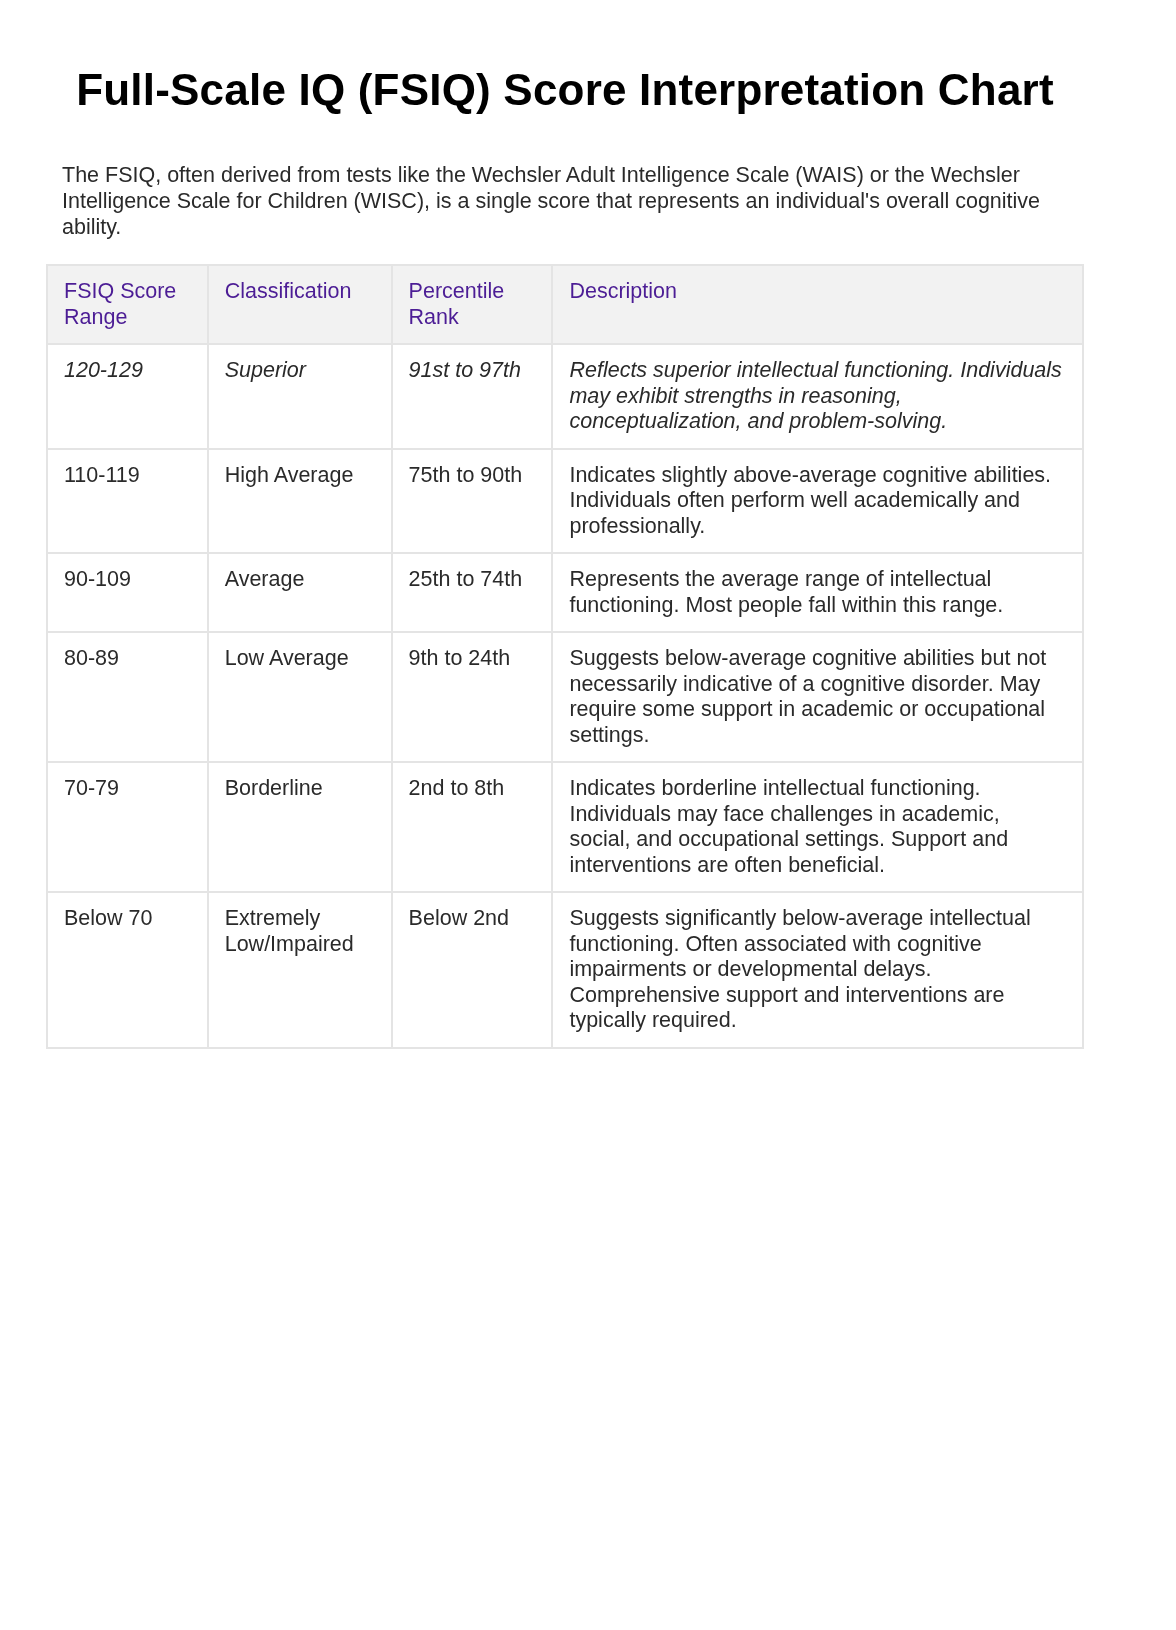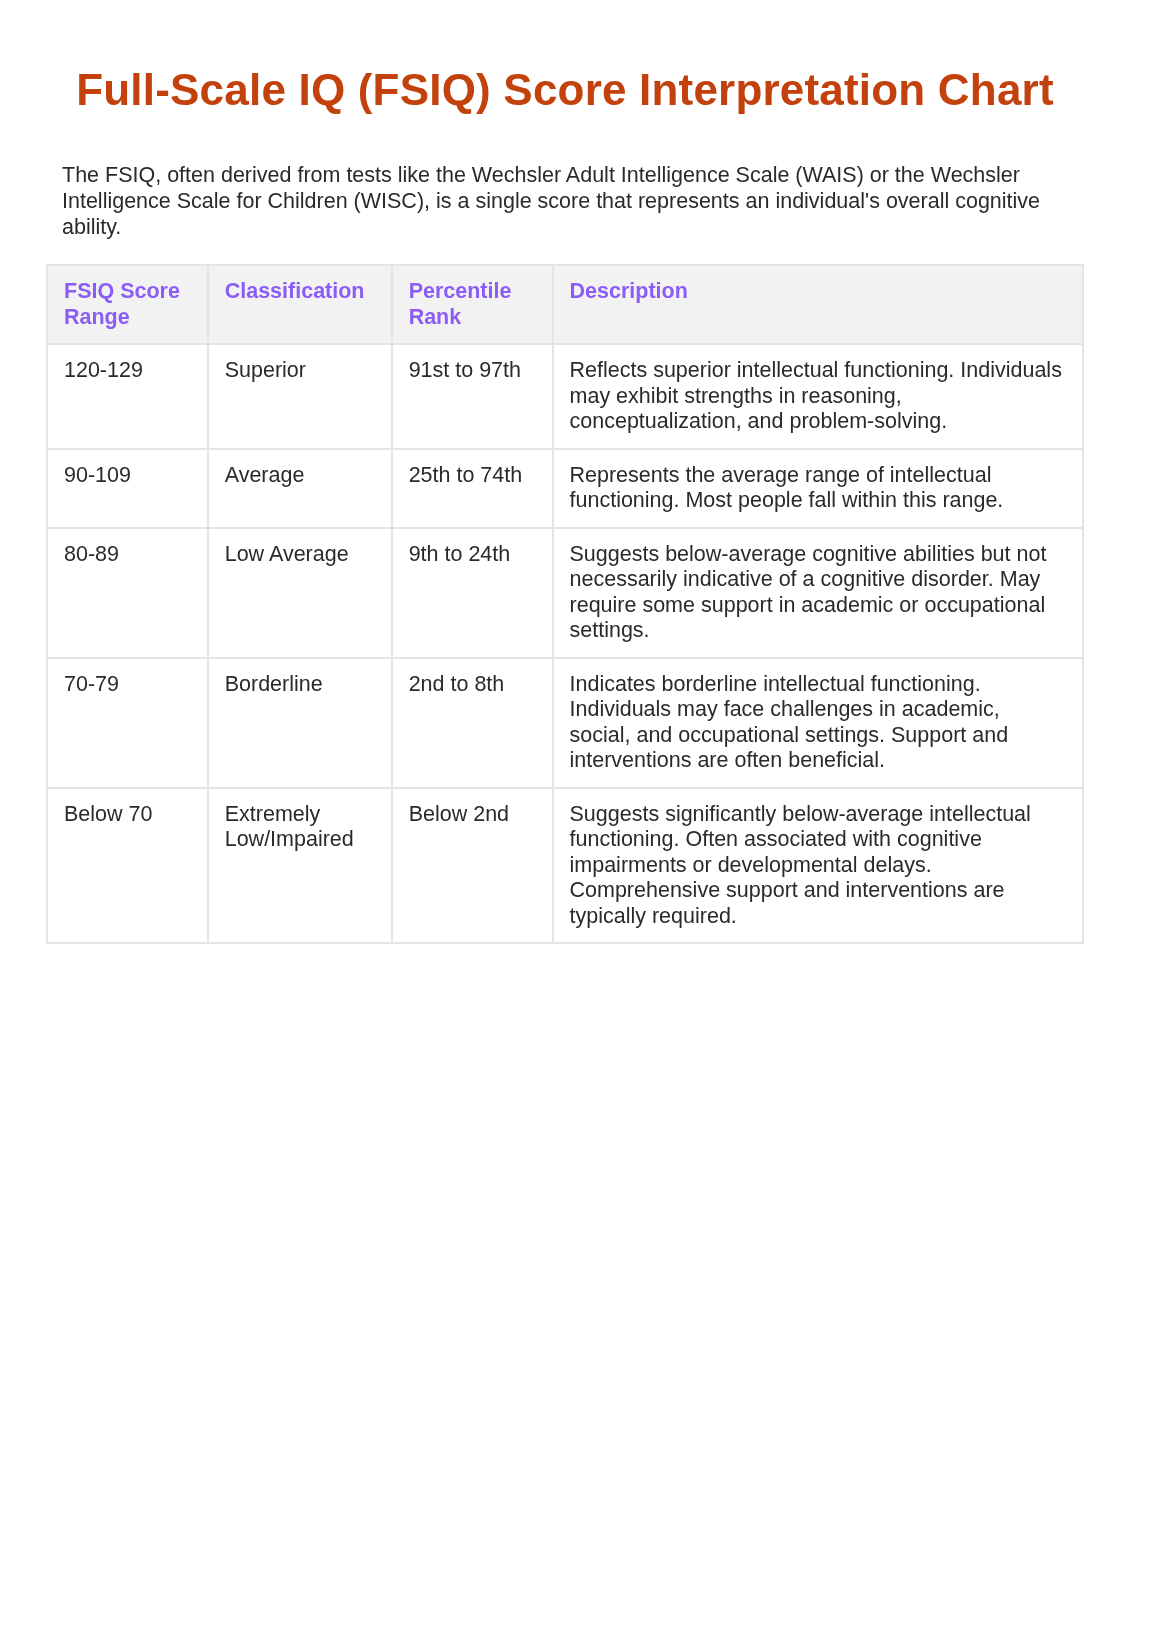--- a/index.html
+++ b/index.html
@@ -23,21 +23,21 @@
     }
     h1 {
       margin: 0;
       position: absolute;
       top: 62px;
       left: 0;
       width: 1038px;
       text-align: center;
       font-size: 44px;
       font-weight: bold;
-      color: #c2410c;
+      color: #000000;
       line-height: 56px;
       letter-spacing: 0.2px;
     }
     .intro {
       position: absolute;
       top: 146px;
       left: 0;
       width: 1038px;
       margin: 16px;
       font-size: 21.5px;
@@ -55,30 +55,30 @@
       color: #2a2a2a;
     }
     th, td {
       border: 2px solid #e4e4e4;
       text-align: left;
       vertical-align: top;
       padding: 13px 16px 13px 16px;
     }
     th {
       background: #f2f2f2;
-      font-weight: bold;
-      color: #8b5cf6;
+      font-weight: normal;
+      color: #4c1d95;
       height: 50px;
     }
     col.c1 { width: 161px; }
     col.c2 { width: 184px; }
     col.c3 { width: 161px; }
     col.c4 { width: 532px; }
     tr.r1 td { height: 99px; }
-    tr.r2 td { height: 74px; }
+    tr.r2 td { height: 74px; font-style: italic; }
     tr.r3 td { height: 75px; }
     tr.r4 td { height: 49px; }
     tr.r5 td { height: 99px; border-radius: 11px; }
     tr.r6 td { height: 99px; }
     tr.r7 td { height: 127px; }
   </style>
 </head>
 <body>
 
 <div class="page">
@@ -100,20 +100,26 @@
         <th>Description</th>
       </tr>
     </thead>
     <tbody>
       <tr class="r2">
         <td>120-129</td>
         <td>Superior</td>
         <td>91st to 97th</td>
         <td>Reflects superior intellectual functioning. Individuals may exhibit strengths in reasoning, conceptualization, and problem-solving.</td>
       </tr>
+      <tr class="r3">
+        <td>110-119</td>
+        <td>High Average</td>
+        <td>75th to 90th</td>
+        <td>Indicates slightly above-average cognitive abilities. Individuals often perform well academically and professionally.</td>
+      </tr>
       <tr class="r4">
         <td>90-109</td>
         <td>Average</td>
         <td>25th to 74th</td>
         <td>Represents the average range of intellectual functioning. Most people fall within this range.</td>
       </tr>
       <tr class="r5">
         <td>80-89</td>
         <td>Low Average</td>
         <td>9th to 24th</td>

